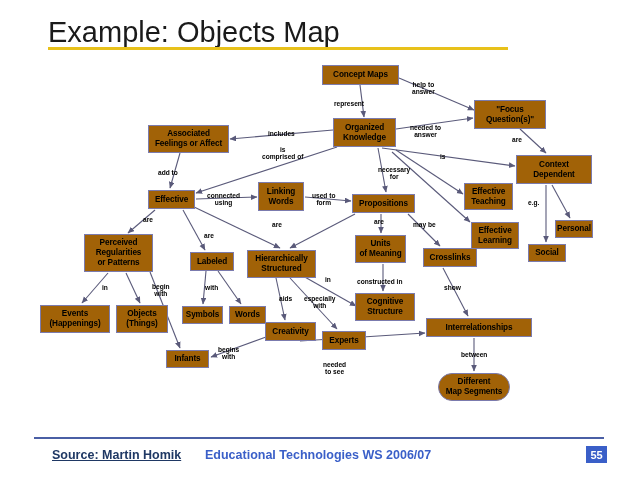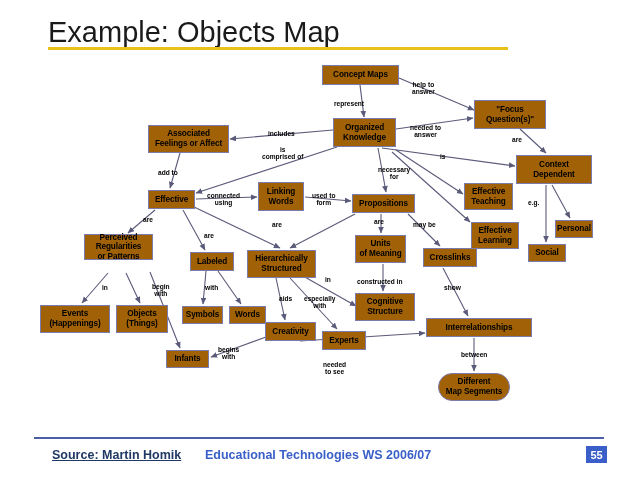--- a/index.html
+++ b/index.html
@@ -222,21 +222,21 @@
       <div class="node" style="left: 148px; top: 134px; width: 47px; height: 19px; border-color: rgb(123, 123, 174);">Effective</div>
       <div class="node" style="left: 258px; top: 126px; width: 46px; height: 29px; border-color: rgb(123, 123, 174);">Linking
 Words</div>
       <div class="node" style="left: 352px; top: 138px; width: 63px; height: 19px; border-color: rgb(123, 123, 174);">Propositions</div>
       <div class="node" style="left: 464px; top: 127px; width: 49px; height: 27px; border-color: rgb(123, 123, 174);">Effective
 Teaching</div>
       <div class="node" style="left: 471px; top: 166px; width: 48px; height: 27px; border-color: rgb(123, 123, 174);">Effective
 Learning</div>
       <div class="node" style="left: 555px; top: 164px; width: 38px; height: 18px; border-color: rgb(123, 123, 174);">Personal</div>
       <div class="node" style="left: 528px; top: 188px; width: 38px; height: 18px; border-color: rgb(123, 123, 174);">Social</div>
-      <div class="node" style="left: 84px; top: 178px; width: 69px; height: 26px; border-color: rgb(123, 123, 174);">Perceived
+      <div class="node" style="left: 84px; top: 178px; width: 69px; height: 38px; border-color: rgb(123, 123, 174);">Perceived
 Regularities
 or Patterns</div>
       <div class="node" style="left: 190px; top: 196px; width: 44px; height: 19px; border-color: rgb(123, 123, 174);">Labeled</div>
       <div class="node" style="left: 247px; top: 194px; width: 69px; height: 28px; border-color: rgb(123, 123, 174);">Hierarchically
 Structured</div>
       <div class="node" style="left: 355px; top: 179px; width: 51px; height: 28px; border-color: rgb(123, 123, 174);">Units
 of Meaning</div>
       <div class="node" style="left: 423px; top: 192px; width: 54px; height: 19px; border-color: rgb(123, 123, 174);">Crosslinks</div>
       <div class="node" style="left: 40px; top: 249px; width: 70px; height: 28px; border-color: rgb(123, 123, 174);">Events
 (Happenings)</div>

